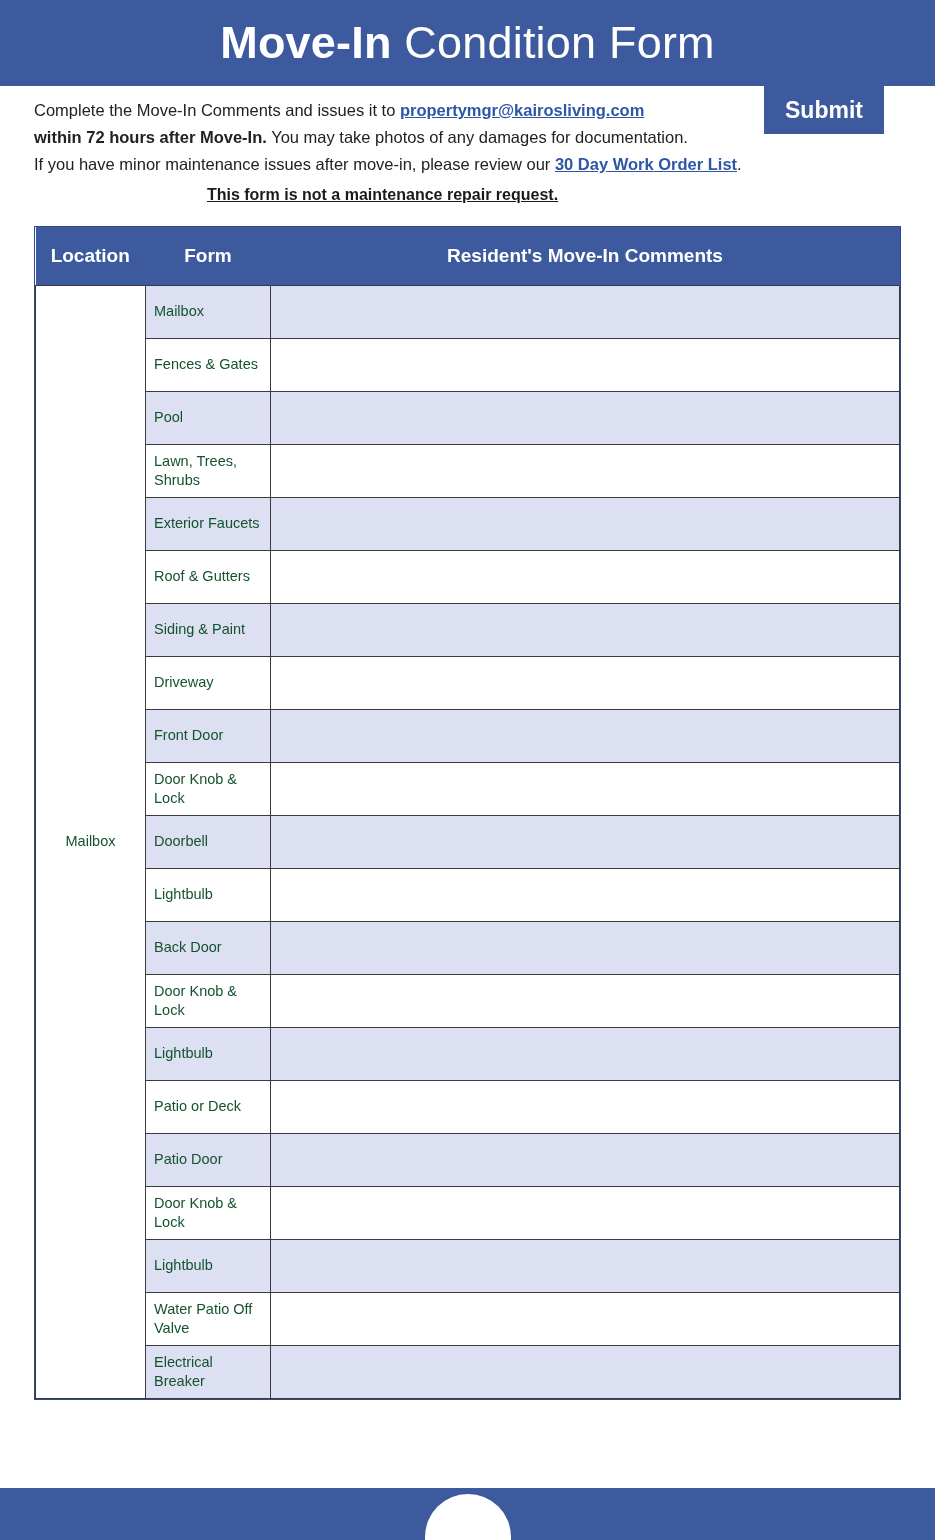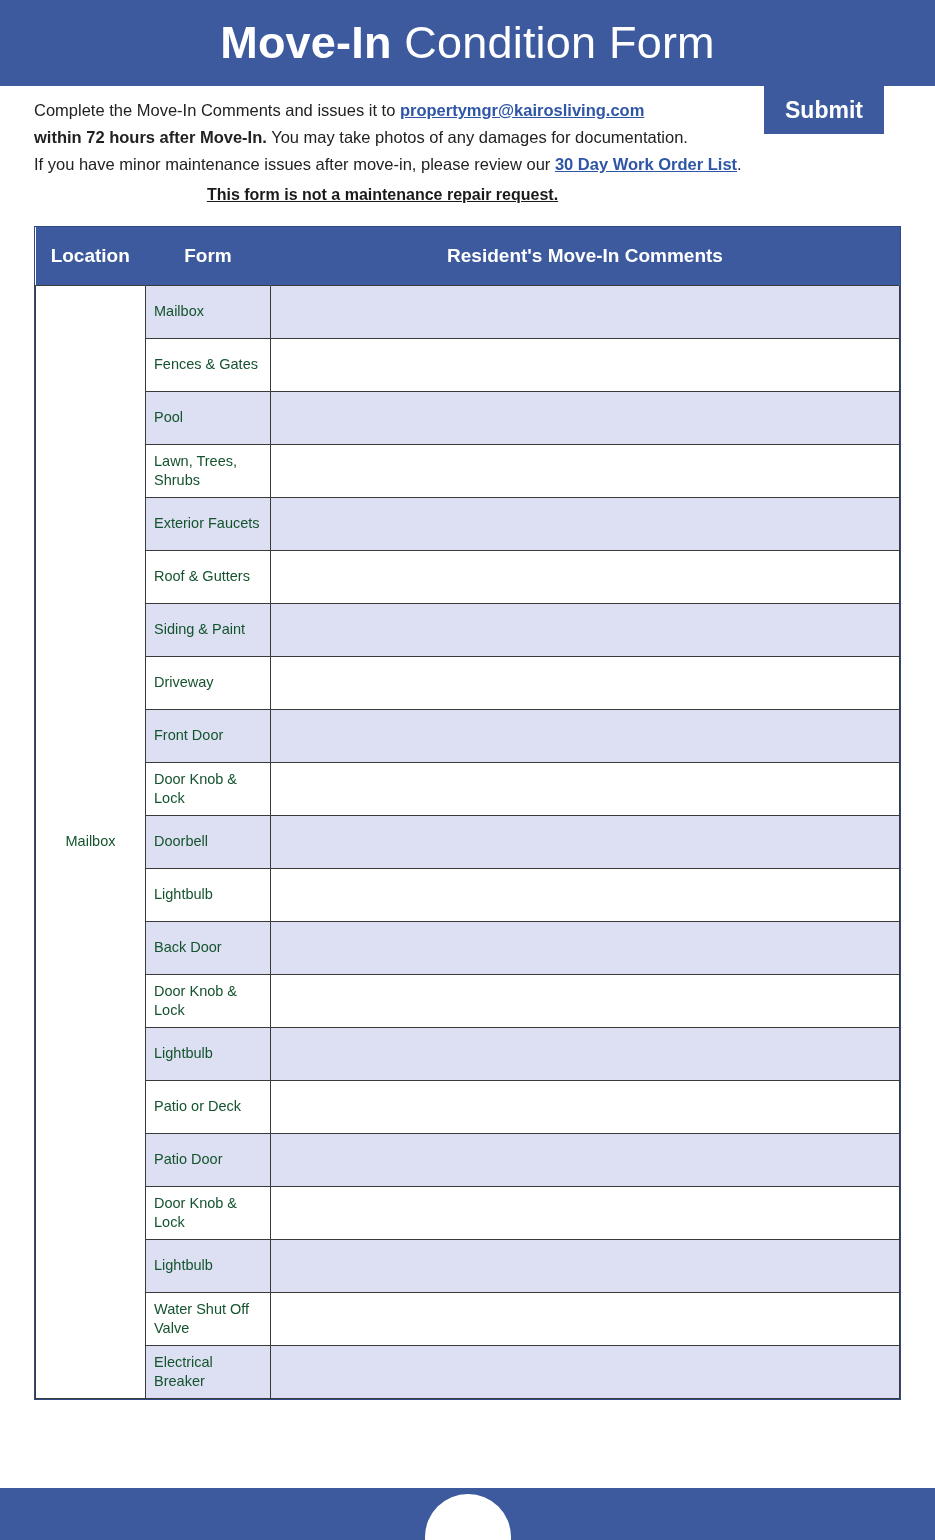--- a/index.html
+++ b/index.html
@@ -252,21 +252,21 @@
         </tr>
         <tr class="data-row">
           <td class="item-cell">Door Knob &amp; Lock</td>
           <td class="comment-cell"></td>
         </tr>
         <tr class="data-row alt">
           <td class="item-cell">Lightbulb</td>
           <td class="comment-cell"></td>
         </tr>
         <tr class="data-row">
-          <td class="item-cell">Water Shut Off Valve</td>
+          <td class="item-cell">Water Patio Off Valve</td>
           <td class="comment-cell"></td>
         </tr>
         <tr class="data-row alt">
           <td class="item-cell">Electrical Breaker</td>
           <td class="comment-cell"></td>
         </tr>
       </tbody>
   </table>
 </div>
 

